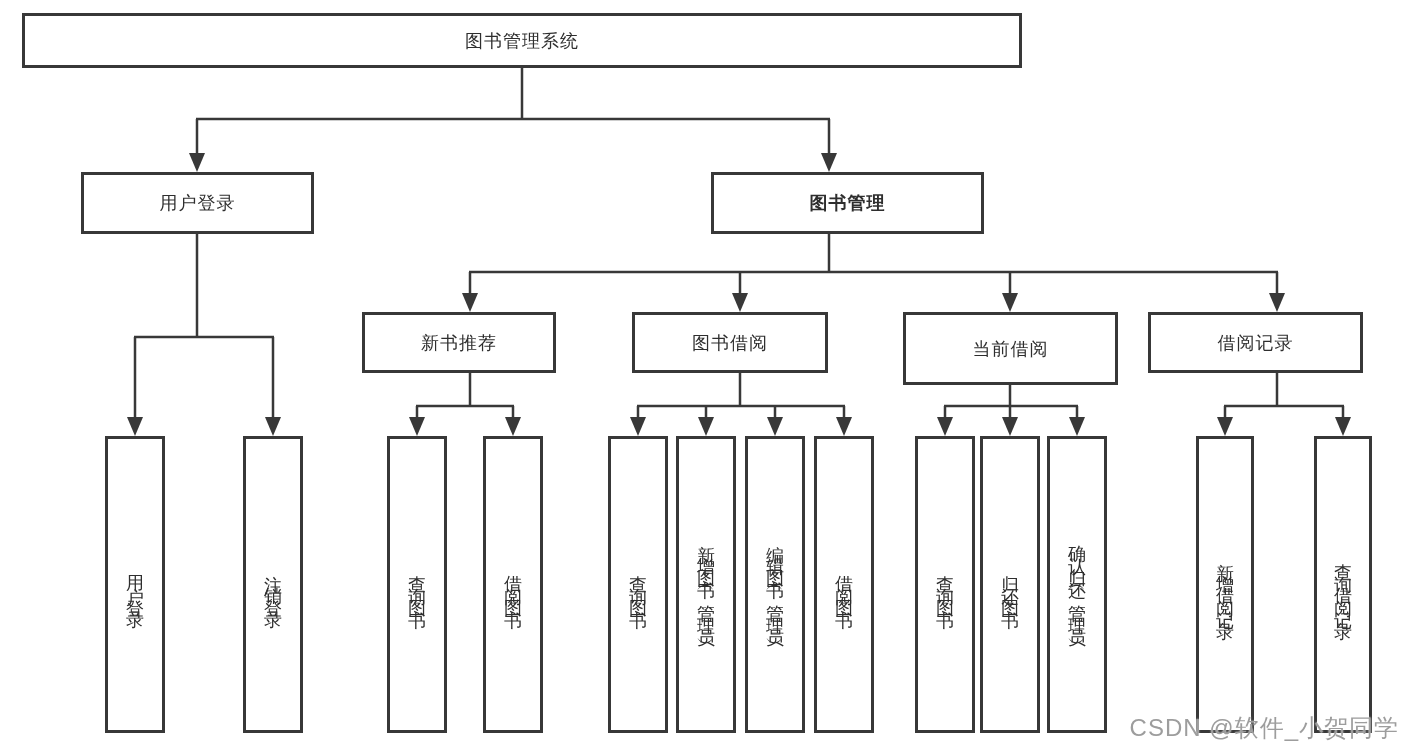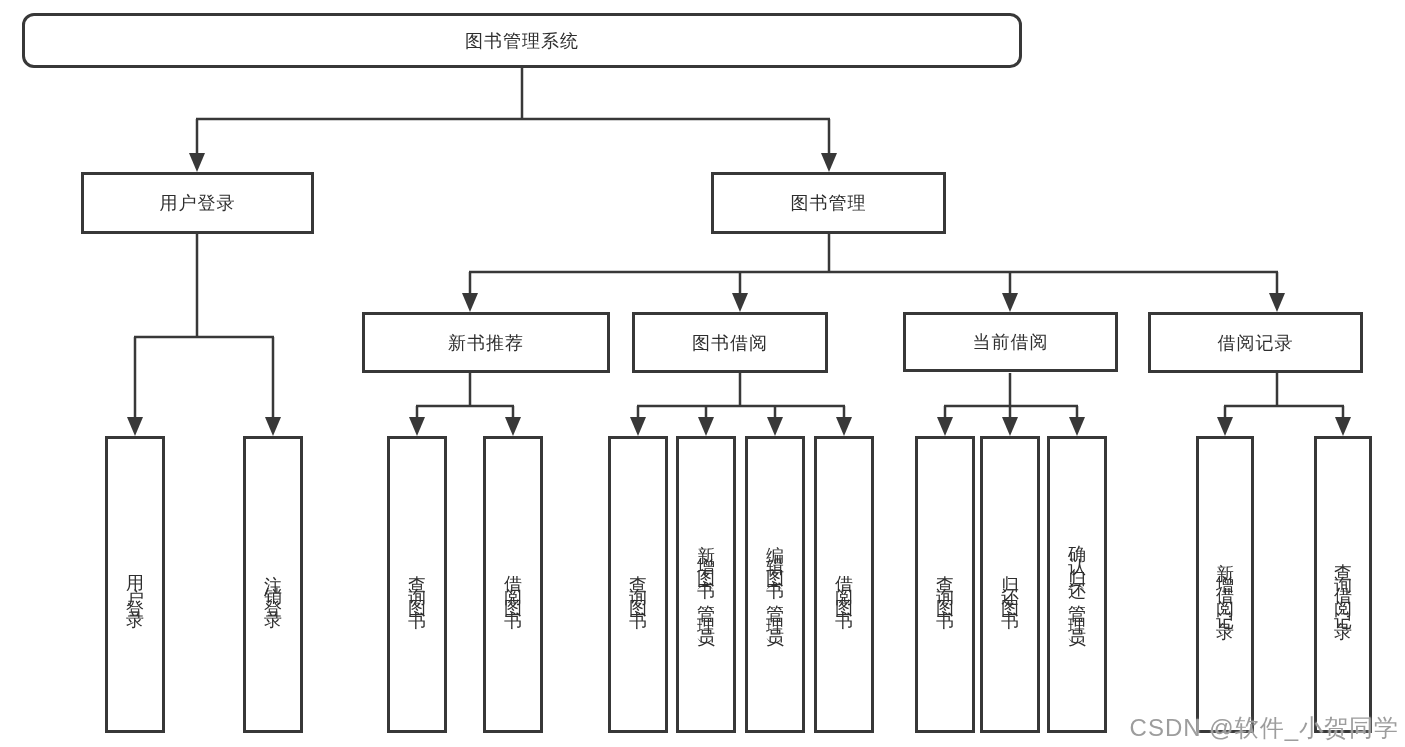--- a/index.html
+++ b/index.html
@@ -29,26 +29,26 @@
   .v-label{
     writing-mode:vertical-rl;
     text-orientation:mixed;
     font-size:18px;
     letter-spacing:12px;
     line-height:1;
     color:#2e2e2e;
     white-space:nowrap;
   }
   
-  .n-root{left:22px;top:13px;width:1000px;height:55px;border-radius:12px;}
+  .n-root{left:22px;top:13px;width:1000px;height:55px;}
   .n-user-login{left:81px;top:172px;width:233px;height:62px;}
-  .n-book-mgmt{left:711px;top:172px;width:235px;height:62px;}
-  .n-new-rec{left:362px;top:312px;width:248px;height:61px;}
+  .n-book-mgmt{left:711px;top:172px;width:273px;height:62px;font-weight:bold;}
+  .n-new-rec{left:362px;top:312px;width:194px;height:61px;}
   .n-borrow{left:632px;top:312px;width:196px;height:61px;}
-  .n-current{left:903px;top:312px;width:215px;height:60px;}
+  .n-current{left:903px;top:312px;width:215px;height:73px;}
   .n-record{left:1148px;top:312px;width:215px;height:61px;}
   .leaf{top:436px;height:297px;width:60px;}
   .l1{left:105px;} .l2{left:243px;}
   .l3{left:387px;} .l4{left:483px;}
   .l5{left:608px;} .l6{left:676px;} .l7{left:745px;} .l8{left:814px;}
   .l9{left:915px;} .l10{left:980px;} .l11{left:1047px;}
   .l12{left:1196px;width:58px;} .l13{left:1314px;width:58px;}
   #watermark{
     position:absolute;
     right:6px;bottom:3px;

